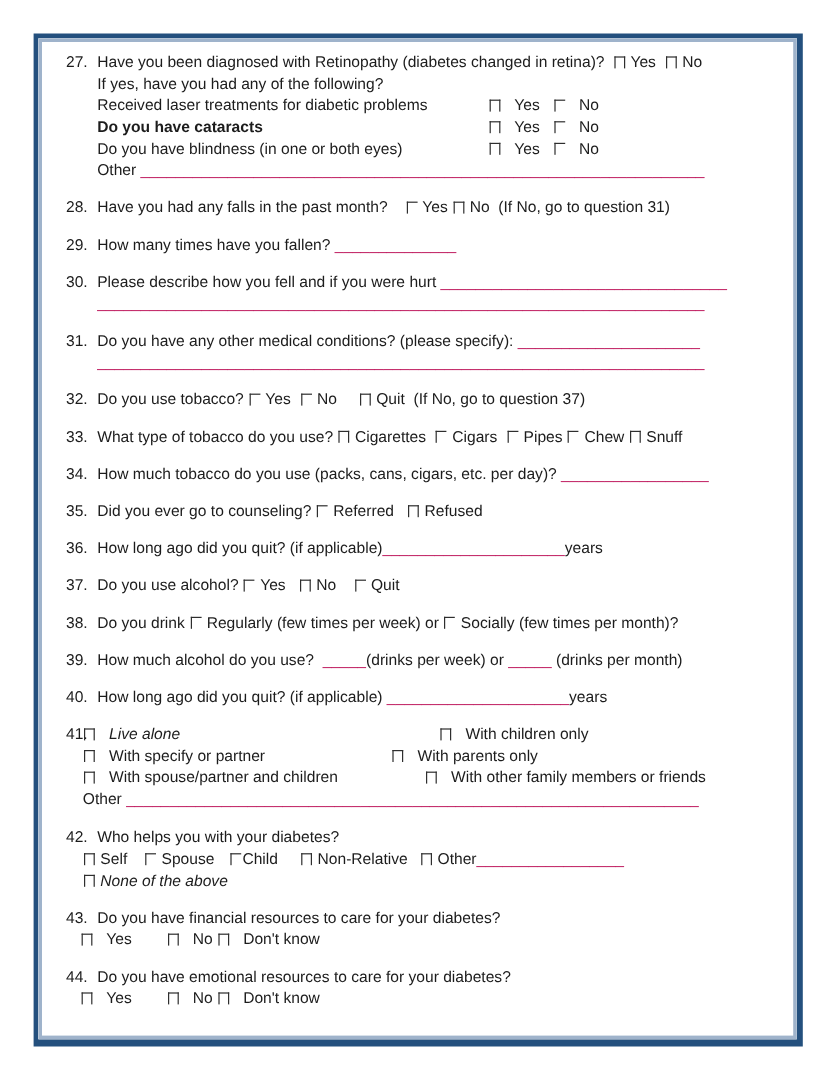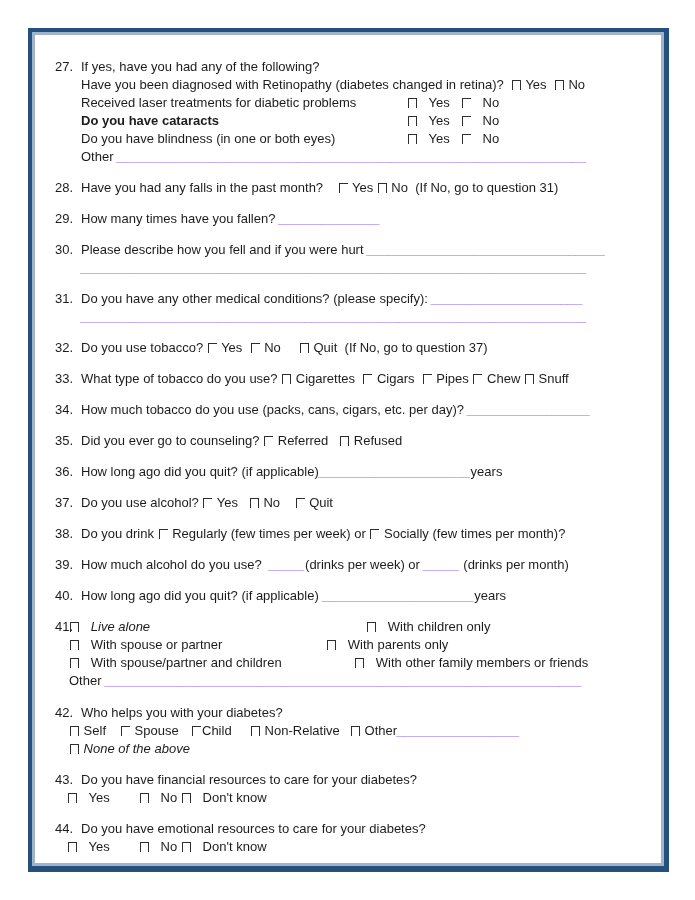--- a/index.html
+++ b/index.html
@@ -24,50 +24,50 @@
     box-sizing:content-box;
     background:var(--paper);
   }
   .sheet-inner{
     position:absolute;inset:0;
     border:3px solid var(--inner);
     background:var(--paper);
   }
   .content{
     position:absolute;inset:0;
-    padding:23px 8px 0 20px;
+    padding:8px 8px 0 20px;
     overflow:hidden;
   }
   .q{display:flex;margin:0 0 13px 0;}
   .qnum{width:26px;flex:none;line-height:18px;}
   .qbody{flex:1;min-width:0;}
   .qline{white-space:pre-wrap;line-height:18px;min-height:18px;}
   .seg{white-space:pre;}
   .segw{display:inline-block;white-space:pre;overflow:visible;vertical-align:baseline;}
   .b{font-weight:400;}
-  .blank{letter-spacing:0;color:#8b5cf6;font-style:italic;}
+  .blank{letter-spacing:0;color:#be185d;}
   .cb{
     display:inline-block;width:9px;height:10px;
     border:0 solid #2e2e2e;box-sizing:border-box;
     vertical-align:-1px;margin:0 1px;
   }
   .cb-pi{border-width:1.5px 1.5px 0 1.5px;}
   .cb-g{border-width:1.5px 0 0 1.5px;}
 </style>
 </head>
 <body>
 
 <div class="sheet">
   <div class="sheet-inner">
     <div class="content">
         <div class="q">
           <span class="qnum">27.</span>
           <div class="qbody">
+            <div class="qline"><span class="seg">Have you been diagnosed with Retinopathy (diabetes changed in retina)?  </span><span class="cb cb-pi"></span><span class="seg"> Yes  </span><span class="cb cb-pi"></span><span class="seg"> No</span></div>
             <div class="qline"><span class="seg">If yes, have you had any of the following?</span></div>
-            <div class="qline"><span class="seg">Have you been diagnosed with Retinopathy (diabetes changed in retina)?  </span><span class="cb cb-pi"></span><span class="seg"> Yes  </span><span class="cb cb-pi"></span><span class="seg"> No</span></div>
             <div class="qline"><span class="segw" style="width: 326px;">Received laser treatments for diabetic problems</span><span class="cb cb-pi"></span><span class="seg">   Yes   </span><span class="cb cb-g"></span><span class="seg">   No</span></div>
             <div class="qline"><span class="segw" style="width: 326px; font-weight: bold;">Do you have cataracts</span><span class="cb cb-pi"></span><span class="seg">   Yes   </span><span class="cb cb-g"></span><span class="seg">   No</span></div>
             <div class="qline"><span class="segw" style="width: 326px;">Do you have blindness (in one or both eyes)</span><span class="cb cb-pi"></span><span class="seg">   Yes   </span><span class="cb cb-g"></span><span class="seg">   No</span></div>
             <div class="qline"><span class="seg">Other </span><span class="seg blank">_________________________________________________________________</span></div>
           </div>
         </div>
         <div class="q">
           <span class="qnum">28.</span>
           <div class="qbody">
             <div class="qline"><span class="seg">Have you had any falls in the past month?    </span><span class="cb cb-g"></span><span class="seg"> Yes </span><span class="cb cb-pi"></span><span class="seg"> No  </span><span class="seg b">(If No, go to question 31)</span></div>
@@ -144,21 +144,21 @@
         <div class="q">
           <span class="qnum">40.</span>
           <div class="qbody">
             <div class="qline"><span class="seg">How long ago did you quit? (if applicable) </span><span class="seg blank">_____________________</span><span class="seg">years</span></div>
           </div>
         </div>
         <div class="q">
           <span class="qnum">41.</span>
           <div class="qbody">
             <div class="qline" style="margin-left: -12px;"><span class="cb cb-pi"></span><span class="segw" style="width: 286px; font-style: italic;">   Live alone</span><span class="cb cb-pi"></span><span class="seg">   With children only</span></div>
-            <div class="qline" style="margin-left: -12px;"><span class="cb cb-pi"></span><span class="segw" style="width: 246px;">   With spouse or partner</span><span class="cb cb-pi"></span><span class="seg">   With parents only</span></div>
+            <div class="qline" style="margin-left: -12px;"><span class="cb cb-pi"></span><span class="segw" style="width: 246px;">   With specify or partner</span><span class="cb cb-pi"></span><span class="seg">   With parents only</span></div>
             <div class="qline" style="margin-left: -12px;"><span class="cb cb-pi"></span><span class="segw" style="width: 274px;">   With spouse/partner and children</span><span class="cb cb-pi"></span><span class="seg">   With other family members or friends</span></div>
             <div class="qline" style="margin-left: -12px;"><span class="seg">Other </span><span class="seg blank">__________________________________________________________________</span></div>
           </div>
         </div>
         <div class="q" style="margin-top: 14px;">
           <span class="qnum">42.</span>
           <div class="qbody">
             <div class="qline"><span class="seg">Who helps you with your diabetes?</span></div>
             <div class="qline" style="margin-left: -12px;"><span class="cb cb-pi"></span><span class="segw" style="width: 40px;"> Self</span><span class="cb cb-g"></span><span class="segw" style="width: 60px;"> Spouse</span><span class="cb cb-g"></span><span class="segw" style="width: 48px;">Child</span><span class="cb cb-pi"></span><span class="segw" style="width: 89px;"> Non-Relative</span><span class="cb cb-pi"></span><span class="seg"> Other</span><span class="seg blank">_________________</span></div>
             <div class="qline" style="margin-left: -12px; font-style: italic;"><span class="cb cb-pi"></span><span class="seg"> None of the above</span></div>

